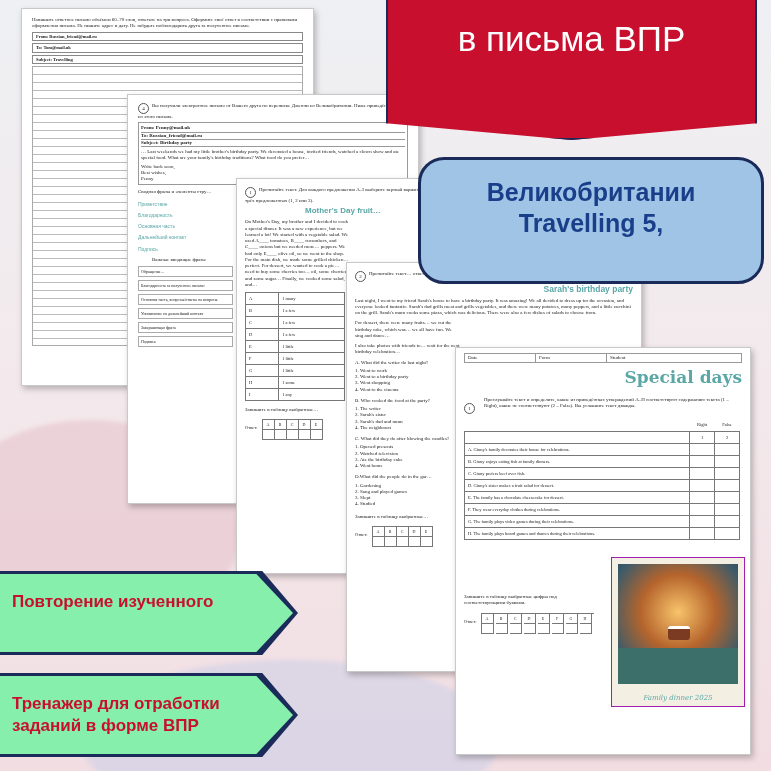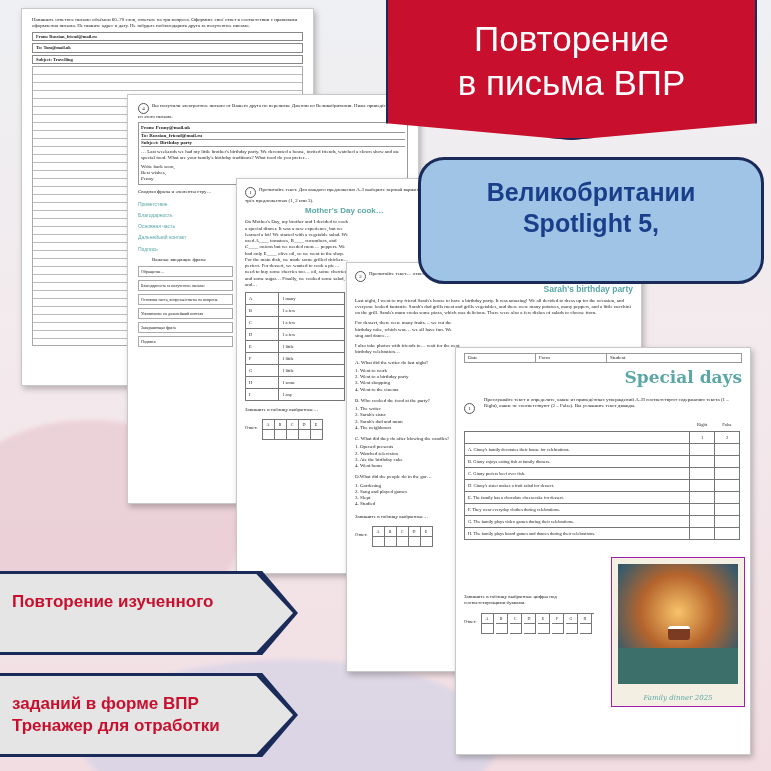--- a/index.html
+++ b/index.html
@@ -41,21 +41,21 @@
     position: absolute; left: 418px; top: 157px; width: 346px; height: 127px;
     background: #9fc4e6; border: 3px solid #1a2b5a; border-radius: 26px;
     color: #1a3f8a; font-family: "Liberation Sans", sans-serif; font-weight: bold; font-size: 25px;
     text-align: center; line-height: 31px; padding-top: 17px;
   }
   .arrow-banner {
     position: absolute; left: 0; width: 298px; height: 84px; background: #1a2b5a;
     clip-path: polygon(0 0, 88% 0, 100% 50%, 88% 100%, 0 100%);
   }
   .arrow-inner {
-    position: absolute; left: 0; top: 3px; width: 293px; height: 78px; background: #e5e5e5;
+    position: absolute; left: 0; top: 3px; width: 293px; height: 78px; background: #86efac;
     clip-path: polygon(0 0, 87.5% 0, 100% 50%, 87.5% 100%, 0 100%);
     color: #c8102e; font-family: "Liberation Sans", sans-serif; font-weight: bold; font-size: 17px;
     line-height: 22px; padding: 17px 0 0 12px;
   }
   .photo {
     position: absolute; left: 611px; top: 557px; width: 134px; height: 150px; background: #f4efe3;
     border: 1px solid #a21caf; padding: 6px 6px 22px 6px;
   }
   .photo-img { width: 100%; height: 100%; background: radial-gradient(circle at 50% 40%, #f8c36a 0%, #b5642c 40%, #3b5b6a 75%, #2a3b45 100%); position: relative; }
   .photo-caption { position: absolute; bottom: 4px; left: 0; right: 0; text-align: center; font-family: "DejaVu Serif", serif; font-style: italic; font-size: 7px; color: #5aa7a6; }
@@ -98,21 +98,21 @@
     <div class="phrase-box">Благодарность за полученное письмо</div>
     <div class="phrase-box">Основная часть, вопросы/ответы на вопросы</div>
     <div class="phrase-box">Упоминание на дальнейший контакт</div>
     <div class="phrase-box">Завершающая фраза</div>
     <div class="phrase-box">Подпись</div>
   </div>
 </div>
 
 <div class="page" style="left:236px;top:178px;width:224px;height:396px;padding:8px 8px;">
   <p><span class="num-circle">1</span><span>Прочитайте текст. Для каждого предложения A–I выберите верный вариант ответа из трёх предложенных (1, 2 или 3).</span></p>
-  <div class="teal-title" style="font-size:8px;margin:2px 0 3px 60px;text-align:left;">Mother's Day cook…</div>
+  <div class="teal-title" style="font-size:8px;margin:2px 0 3px 60px;text-align:left;">Mother's Day fruit…</div>
   <p style="width:105px;">On Mother's Day, my brother and I decided to cook a special dinner. It was a new experience, but we learned a lot! We started with a vegetable salad. We used A____ tomatoes, B____ cucumbers, and C____ onions but we needed more… peppers. We had only E____ olive oil, so we went to the shop. For the main dish, we made some grilled chicken… perfect. For dessert, we wanted to cook a pie… need to buy some cherries too… oil, some cherries and some sugar… Finally, we cooked some salad, and…</p>
   <table class="mini" style="width:100px;margin-top:4px;">
     <tbody>
       <tr>
           <td>A</td>
           <td>1 many</td>
         </tr>
       <tr>
           <td>B</td>
           <td>1 a few</td>
@@ -302,32 +302,31 @@
 
 <div class="photo">
   <div class="photo-img">
     <div style="position:absolute;left:50px;top:62px;width:22px;height:14px;background:#7b3b22;border-radius:3px;border-top:3px solid #fff;"></div>
     <div style="position:absolute;left:0;right:0;bottom:0;height:36px;background:#3d6f6a;"></div>
   </div>
   <div class="photo-caption">Family dinner 2025</div>
 </div>
 
 <div class="banner-red">
-  <div>Повторение</div>
   <div>в письма ВПР</div>
 </div>
 
 <div class="banner-blue">
   <div>Великобритании</div>
-  <div>Spotlight 5,</div>
+  <div>Travelling 5,</div>
 </div>
 
 <div class="arrow-banner" style="top:571px;">
   <div class="arrow-inner">
     <div>Повторение изученного</div>
   </div>
 </div>
 <div class="arrow-banner" style="top:673px;">
   <div class="arrow-inner">
+    <div>Тренажер для отработки</div>
     <div>заданий в форме ВПР</div>
-    <div>Тренажер для отработки</div>
   </div>
 </div>
 
 </body></html>

